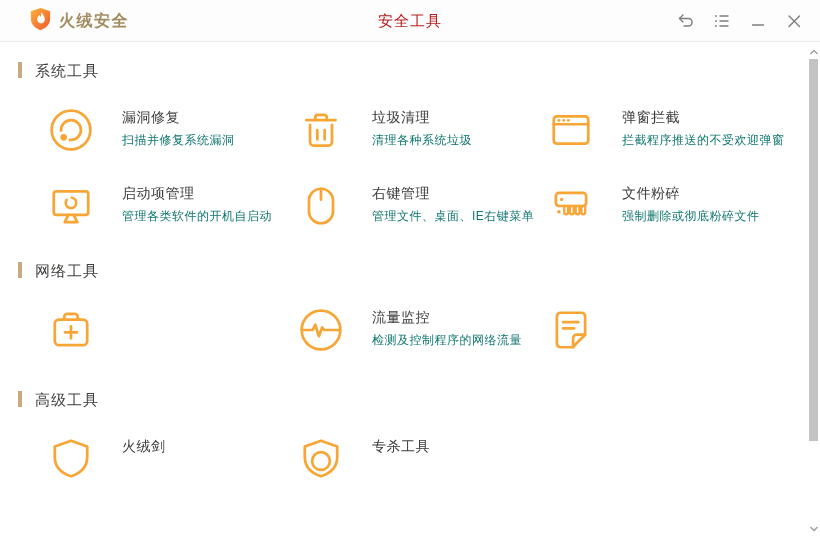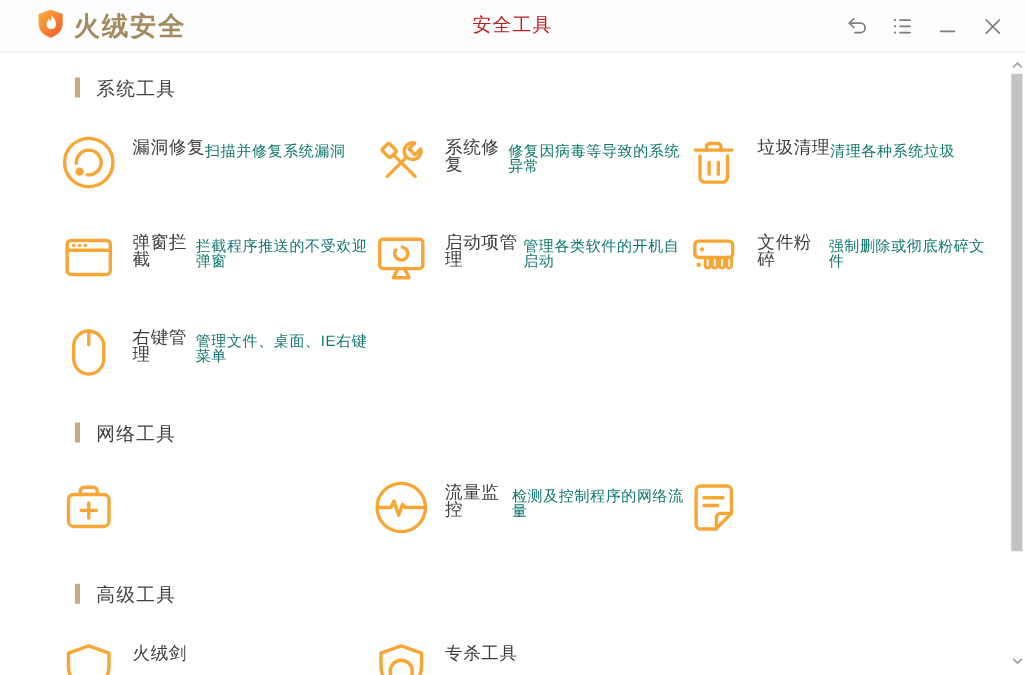--- a/index.html
+++ b/index.html
@@ -5,41 +5,41 @@
   * { margin:0; padding:0; box-sizing:border-box; }
   html,body { width:820px; height:540px; overflow:hidden; background:#fff;
               font-family:"Liberation Sans", sans-serif; }
   :root { --accent:#f7a636; --brand:#a28c5f; --bar:#c9aa80; --thumb:#c3c3c3; }
   .window { position:relative; width:820px; height:540px; background:#fff; overflow:hidden; }
 
   
   .titlebar { position:absolute; top:0; left:0; right:0; height:42px; background:#fdfdfd;
               border-bottom:1px solid #ececec; z-index:5; }
   .brand { position:absolute; left:30px; top:0; height:42px; display:flex; align-items:center; gap:8px; }
-  .brand-name { font-size:21px; font-weight:bold; color:var(--brand); letter-spacing:1.5px; }
+  .brand-name { font-size:16px; font-weight:bold; color:var(--brand); letter-spacing:1.5px; }
   .win-title { position:absolute; left:0; right:0; top:0; height:42px; line-height:42px;
                text-align:center; font-size:15px; color:#b91c1c; letter-spacing:1px; pointer-events:none; }
   .win-controls { position:absolute; right:13px; top:0; height:42px; display:flex; align-items:center; gap:10px; }
   .ctrl-btn { width:26px; height:26px; display:flex; align-items:center; justify-content:center; cursor:pointer; }
   .ctrl-btn svg { stroke:#7d7d7d; stroke-width:1.4; fill:none; stroke-linecap:round; stroke-linejoin:round; }
 
   
   .content { position:absolute; top:43px; left:0; right:0; bottom:0; overflow:hidden; }
-  .section-header { display:flex; align-items:flex-start; margin-left:60px; margin-top:31px; height:18px; }
+  .section-header { display:flex; align-items:flex-start; margin-left:18px; margin-top:31px; height:18px; }
   .section:first-child .section-header { margin-top:19px; }
   .section:nth-child(3) .section-header { margin-top:36px; }
   .section-bar { width:4px; height:16px; background:var(--bar); flex:none; }
   .section-title { margin-left:13px; font-size:15px; color:#40403e; letter-spacing:1px; }
   .tool-grid { display:grid; grid-template-columns:250px 250px 250px; row-gap:26px; margin:25px 0 0 48px; }
   .tool-item { display:flex; height:50px; cursor:pointer; }
   .tool-icon { width:46px; height:46px; margin-top:2px; flex:none; }
   .tool-icon svg { width:46px; height:46px; display:block; }
   .tool-icon svg * { stroke:var(--accent); }
   .tool-icon svg .fil { fill:var(--accent); stroke:none; }
-  .tool-text { margin-left:12px; display:flex; }
+  .tool-text { margin-left:28px; display:flex; flex-direction:column; }
   .tool-name { font-size:14px; color:#3b3b3b; line-height:1; margin-top:5px; letter-spacing:0.5px; }
   .tool-desc { font-size:12px; color:#0f766e; line-height:1; margin-top:10px; letter-spacing:0.5px; }
 
   
   .scrollbar { position:absolute; right:0; top:43px; bottom:0; width:13px; z-index:6; }
   .scroll-arrow { position:absolute; left:50%; transform:translateX(-50%); }
   .scroll-arrow svg { stroke:#9a9a9a; stroke-width:1.3; fill:none; display:block; }
   .scroll-up { top:6px; } .scroll-down { bottom:8px; }
   .scroll-thumb { position:absolute; top:16px; left:2px; width:9px; height:382px; background:var(--thumb); cursor:pointer; }
 </style>
@@ -107,38 +107,20 @@
                 <circle cx="22" cy="22" r="9.5" stroke-dasharray="16 13 31 0"></circle>
                 <circle class="fil" cx="15" cy="29" r="3.2"></circle>
               </svg>
             </span>
     <span class="tool-text">
       <span class="tool-name">漏洞修复</span>
       <span class="tool-desc">扫描并修复系统漏洞</span>
     </span>
   </div>
 
-  <div class="tool-item">
-    <span class="tool-icon">
-              <svg fill="none" stroke-width="2.6" stroke-linecap="round" stroke-linejoin="round" viewBox="0 0 44 44">
-                <g transform="rotate(-45 22 22)">
-                  <rect x="18.2" y="4.5" width="7.6" height="9" rx="1.5"></rect>
-                  <path d="M22 13.5 V37"></path>
-                </g>
-                <g transform="rotate(45 22 22)">
-                  <path d="M18.8 4.2 a6.4 6.4 0 1 0 6.4 0 V10.5 H18.8 Z"></path>
-                  <path d="M22 16.5 V37"></path>
-                </g>
-              </svg>
-            </span>
-    <span class="tool-text">
-      <span class="tool-name">系统修复</span>
-      <span class="tool-desc">修复因病毒等导致的系统异常</span>
-    </span>
-  </div>
 
   <div class="tool-item">
     <span class="tool-icon">
               <svg fill="none" stroke-width="2.6" stroke-linecap="round" stroke-linejoin="round" viewBox="0 0 44 44">
                 <path d="M8 12.5 H36"></path>
                 <path d="M16.5 12.5 V10 a2.5 2.5 0 0 1 2.5 -2.5 h6 a2.5 2.5 0 0 1 2.5 2.5 v2.5"></path>
                 <path d="M11.5 17 v16.5 a3.5 3.5 0 0 0 3.5 3.5 h14 a3.5 3.5 0 0 0 3.5 -3.5 V17"></path>
                 <path d="M18.5 22 v9 M25.5 22 v9"></path>
               </svg>
             </span>
@@ -174,44 +156,44 @@
             </span>
     <span class="tool-text">
       <span class="tool-name">启动项管理</span>
       <span class="tool-desc">管理各类软件的开机自启动</span>
     </span>
   </div>
 
   <div class="tool-item">
     <span class="tool-icon">
               <svg fill="none" stroke-width="2.6" stroke-linecap="round" stroke-linejoin="round" viewBox="0 0 44 44">
+                <rect x="10.5" y="5.5" width="23" height="33" rx="11.5"></rect>
+                <path d="M22 5.5 V16"></path>
+              </svg>
+            </span>
+    <span class="tool-text">
+      <span class="tool-name">右键管理</span>
+      <span class="tool-desc">管理文件、桌面、IE右键菜单</span>
+    </span>
+  </div>
+
+  <div class="tool-item">
+    <span class="tool-icon">
+              <svg fill="none" stroke-width="2.6" stroke-linecap="round" stroke-linejoin="round" viewBox="0 0 44 44">
                 <rect x="7.5" y="9.5" width="29" height="12.5" rx="3"></rect>
                 <circle class="fil" cx="13" cy="15.8" r="1.6"></circle>
                 <path stroke-width="2.2" d="M15.5 22 v6.3 a1.8 1.8 0 0 0 3.6 0 V22 M21 22 v6.3 a1.8 1.8 0 0 0 3.6 0 V22 M26.5 22 v6.3 a1.8 1.8 0 0 0 3.6 0 V22 M32 22 v6.3 a1.8 1.8 0 0 0 3.6 0 V22"></path>
                 <circle class="fil" cx="10.5" cy="27.5" r="1.7"></circle>
               </svg>
             </span>
     <span class="tool-text">
       <span class="tool-name">文件粉碎</span>
       <span class="tool-desc">强制删除或彻底粉碎文件</span>
     </span>
   </div>
-
-  <div class="tool-item">
-    <span class="tool-icon">
-              <svg fill="none" stroke-width="2.6" stroke-linecap="round" stroke-linejoin="round" viewBox="0 0 44 44">
-                <rect x="10.5" y="5.5" width="23" height="33" rx="11.5"></rect>
-                <path d="M22 5.5 V16"></path>
-              </svg>
-            </span>
-    <span class="tool-text">
-      <span class="tool-name">右键管理</span>
-      <span class="tool-desc">管理文件、桌面、IE右键菜单</span>
-    </span>
-  </div>
 </div>
   </section>
 
   <section class="section">
     <div class="section-header">
       <span class="section-bar"></span>
       <span class="section-title">网络工具</span>
     </div>
     <div class="tool-grid">
   <div class="tool-item">

